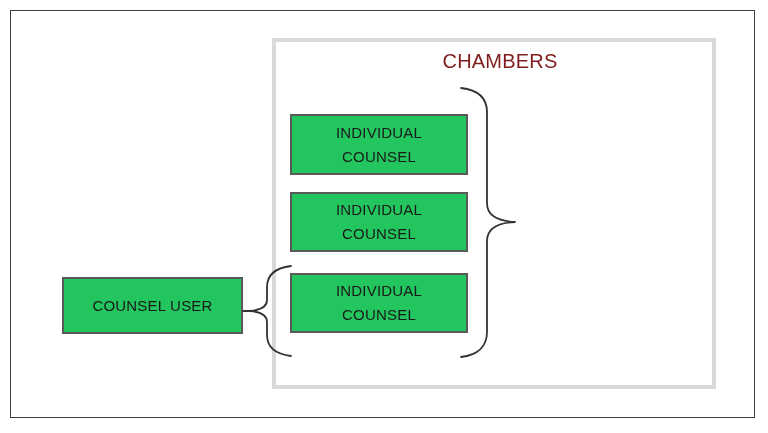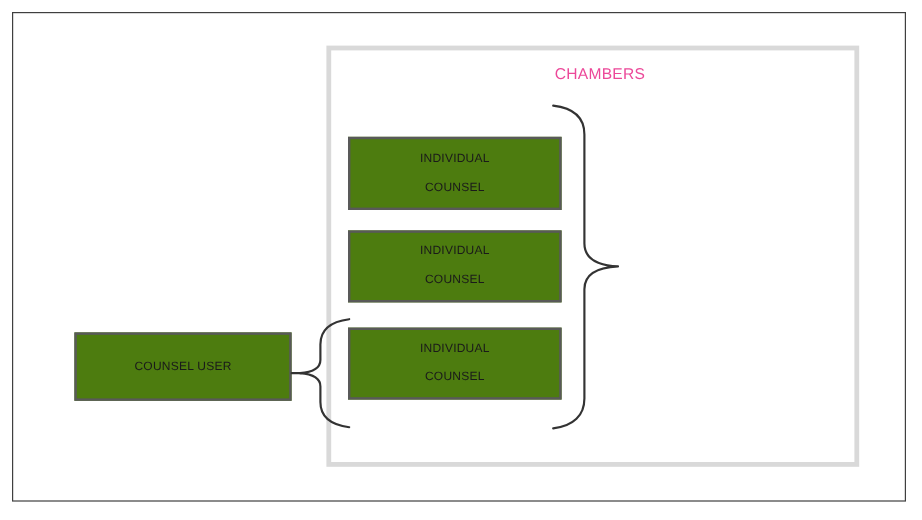--- a/index.html
+++ b/index.html
@@ -39,38 +39,38 @@
     border: 4px solid #d9d9d9;
     box-sizing: border-box;
     background: transparent;
   }
   .chambers-title {
     position: absolute;
     left: 380px;
     top: 52px;
     width: 240px;
     text-align: center;
-    font-size: 13px;
+    font-size: 20px;
     line-height: 19px;
-    color: #ec4899;
+    color: #7f1d1d;
     letter-spacing: 0.2px;
     white-space: nowrap;
   }
   
   .node {
     position: absolute;
     box-sizing: border-box;
     border: 2px solid #595959;
-    background: #4d7c0f;
+    background: #22c55e;
     display: flex;
     flex-direction: column;
     align-items: center;
     justify-content: center;
     color: #1a1a1a;
-    font-size: 10px;
+    font-size: 15px;
     line-height: 24px;
     letter-spacing: 0.2px;
     text-align: center;
     white-space: nowrap;
   }
   .node-line { display: block; }
 
   .counsel-1 { left: 290px; top: 114px; width: 178px; height: 61px; }
   .counsel-2 { left: 290px; top: 192px; width: 178px; height: 60px; }
   .counsel-3 { left: 290px; top: 273px; width: 178px; height: 60px; }

